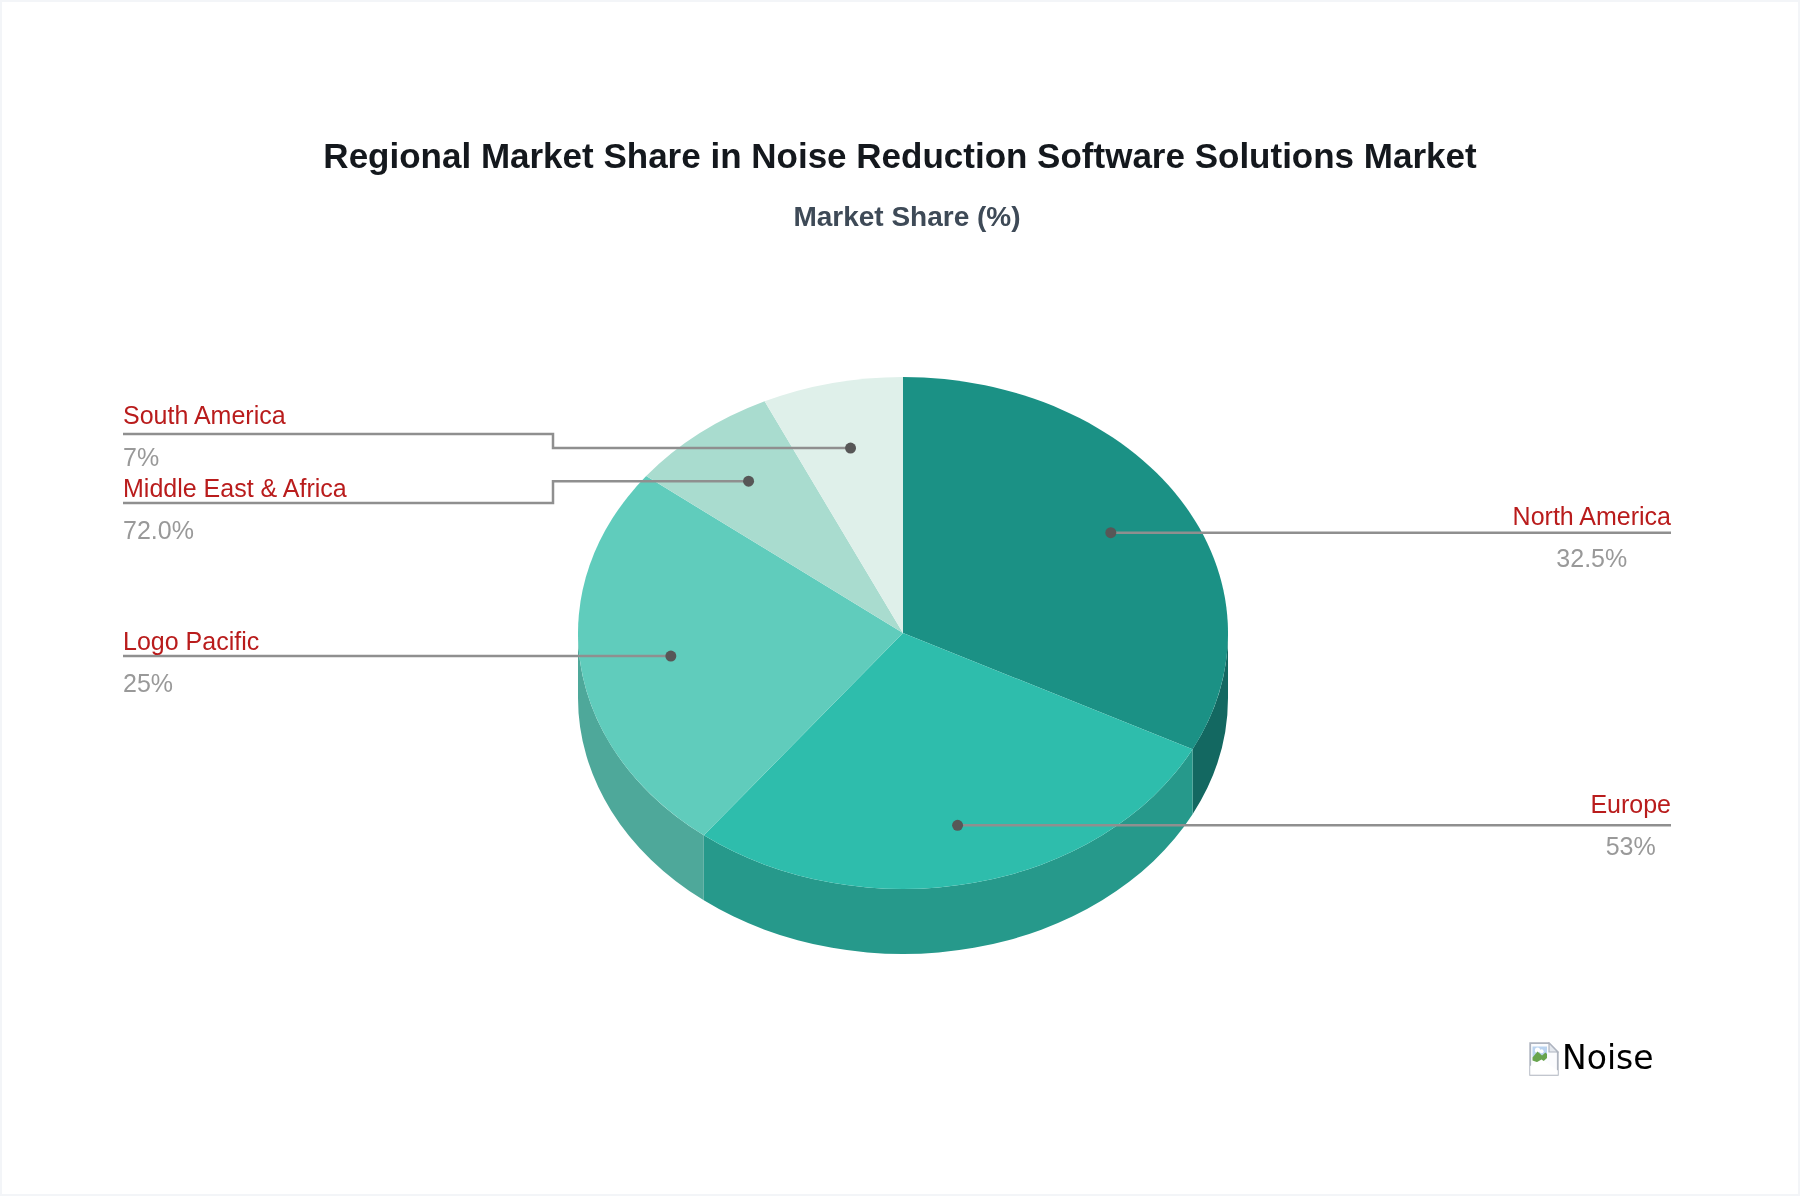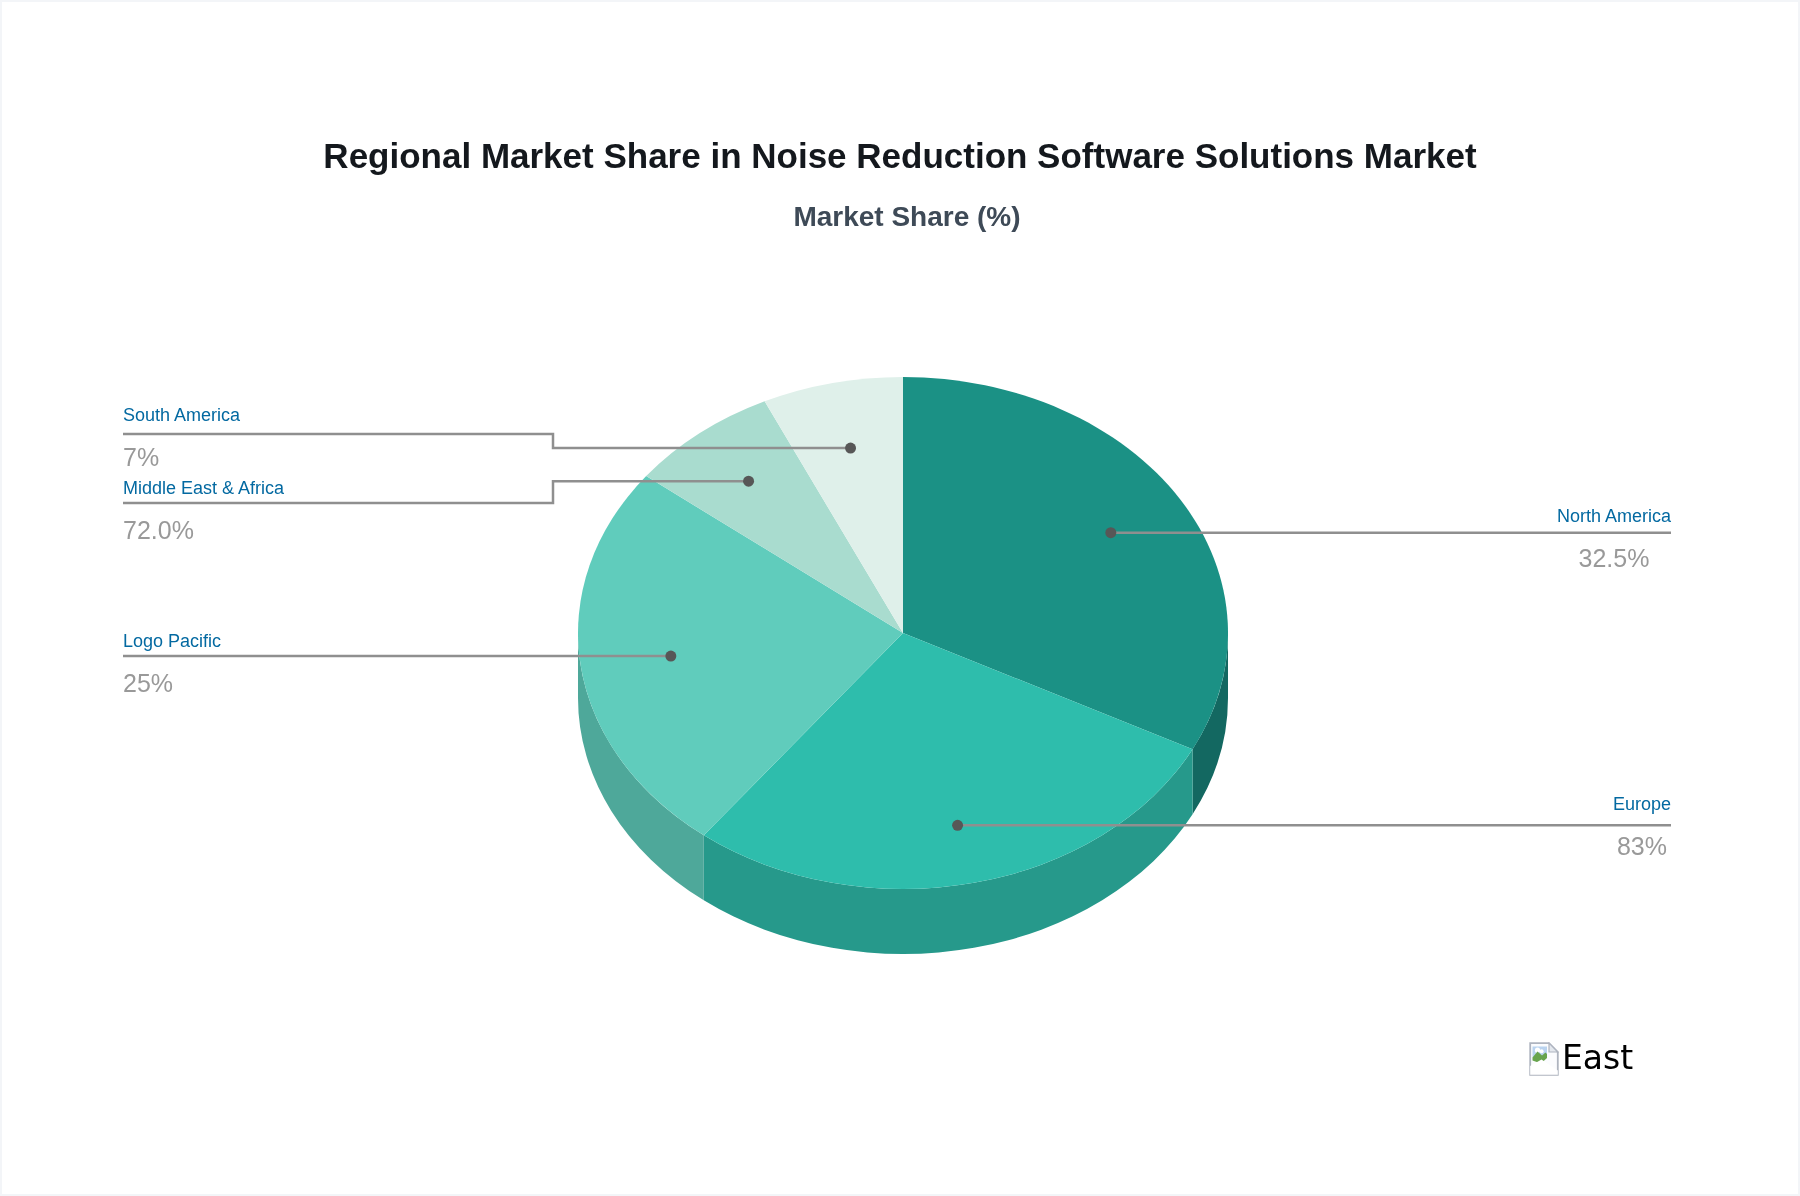--- a/index.html
+++ b/index.html
@@ -11,21 +11,21 @@
   .title{
     position:absolute;top:136px;left:0;width:100%;text-align:center;margin:0;
     font-size:35px;font-weight:700;color:#14181d;
   }
   .subtitle{
     position:absolute;top:194px;left:0;width:100%;text-align:center;margin:7px;
     font-size:28px;font-weight:700;color:#3e4a57;
   }
   #pie-svg{position:absolute;left:0;top:0}
   .dlabel{position:absolute;white-space:nowrap}
-  .dname{font-size:18px;line-height:29px;color:#0369a1}
+  .dname{font-size:25px;line-height:29px;color:#b91c1c}
   .dpct{font-size:25px;line-height:29px;color:#999999;margin-top:13px}
   .lbl-sa{left:123px;top:401px}
   .lbl-mea{left:123px;top:474px}
   .lbl-ap{left:123px;top:627px}
   .lbl-na{right:129px;top:502px;text-align:center}
   .lbl-eu{right:129px;top:790px;text-align:center}
   .logo{
     position:absolute;left:1528px;top:1038px;display:flex;align-items:flex-start;
     font-family:"DejaVu Sans",sans-serif;font-size:33px;line-height:40px;color:#000000;
   }
@@ -83,27 +83,27 @@
   <div class="dpct">25%</div>
 </div>
 
 <div class="dlabel lbl-na">
   <div class="dname">North America</div>
   <div class="dpct">32.5%</div>
 </div>
 
 <div class="dlabel lbl-eu">
   <div class="dname">Europe</div>
-  <div class="dpct">83%</div>
+  <div class="dpct">53%</div>
 </div>
 
 <div class="logo">
   <svg viewBox="0 0 32 34">
     <path d="M2.2 1.2 H21 L29.8 10 V32.8 H2.2 Z" fill="#fbfcfe" stroke="#aeb4bf" stroke-width="1.8"></path>
     <path d="M21 1.2 V10 H29.8 Z" fill="#e4e8ee" stroke="#aeb4bf" stroke-width="1.2"></path>
     <path d="M4.5 4.5 H19 V12 L12.5 18.5 L4.5 15.5 Z" fill="#bad3ef"></path>
     <circle cx="9.5" cy="8.2" r="2.6" fill="#ffffff"></circle>
     <circle cx="13.6" cy="9.2" r="2" fill="#ffffff"></circle>
     <path d="M4.5 15.5 L9.5 9.5 L14 13.5 L17.5 10.5 L19 12 V16 L13 21.5 L4.5 18.5 Z" fill="#68a44d"></path>
     <path d="M2.2 24 L13.5 17.5 L29.8 28.5 L29.8 32.8 H2.2 Z" fill="#ffffff"></path>
   </svg>
-  <span>East</span>
+  <span>Noise</span>
 </div>
 
 </body></html>

